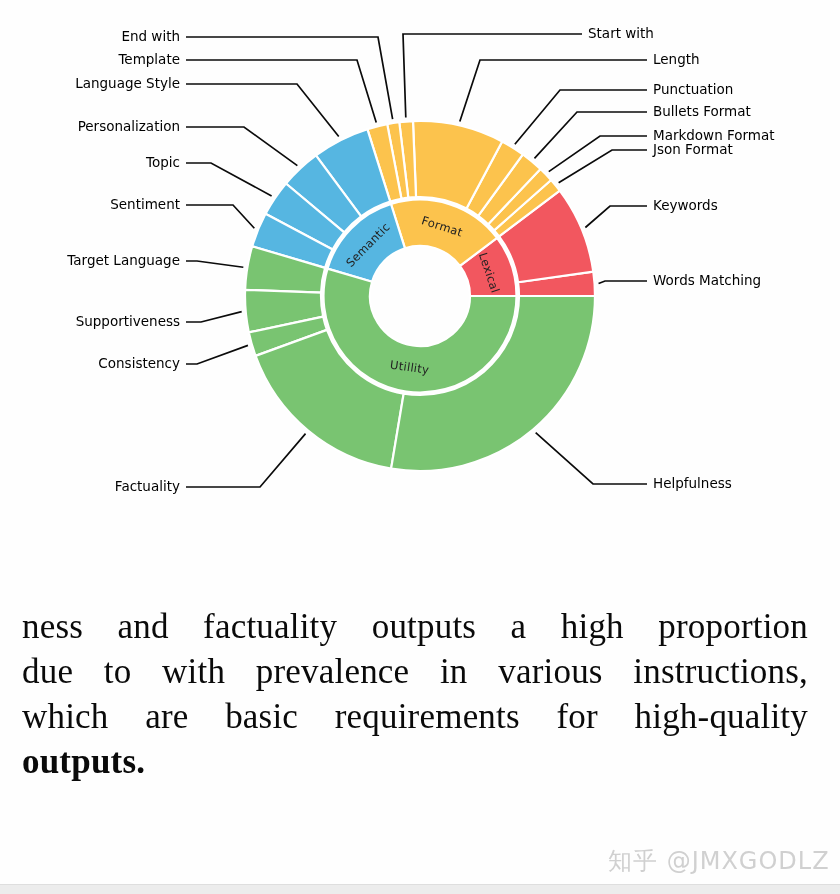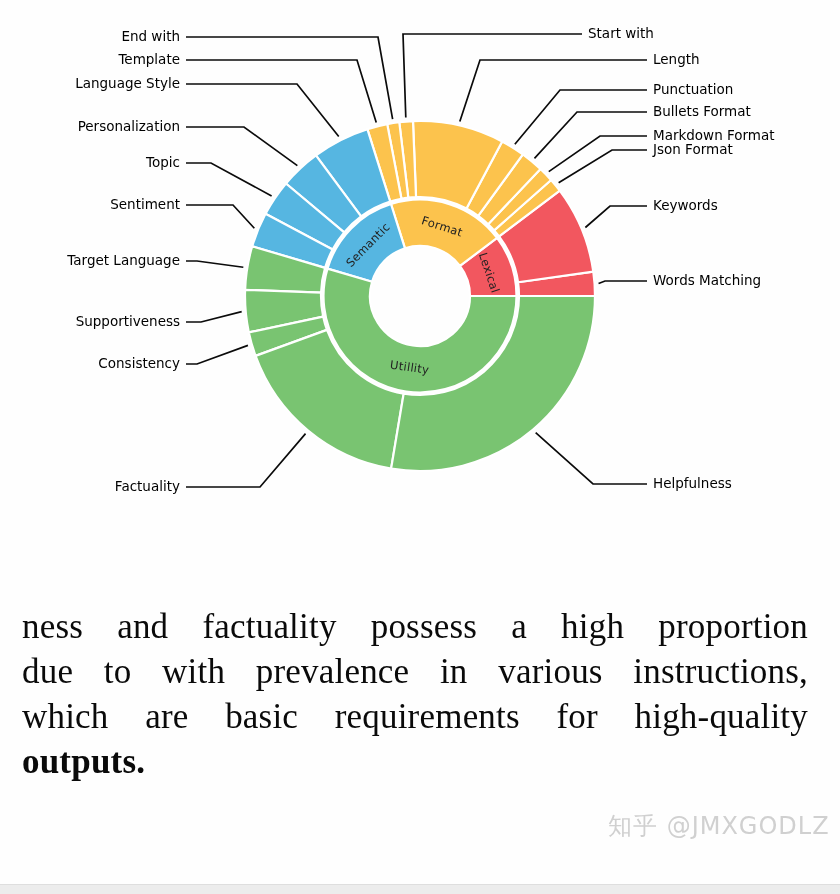--- a/index.html
+++ b/index.html
@@ -40,21 +40,21 @@
     line-height: 45px;
     color: #0a0a0a;
     letter-spacing: 0.2px;
   }
   #caption .cap-line { text-align: justify; text-align-last: justify; white-space: normal; }
   #caption .cap-line:last-child { text-align-last: left; font-weight: bold; }
   #caption .sc { text-transform: uppercase; font-size: 0.72em; letter-spacing: 0.5px; }
 
   #watermark {
     position: absolute;
-    left: 608px; top: 810px;
+    left: 608px; top: 845px;
     width: 220px;
     font-size: 24px;
     color: #d0d0d0;
     letter-spacing: 1px;
     white-space: nowrap;
   }
   #bottom-strip {
     position: absolute;
     left: 0; top: 884px; width: 840px; height: 10px;
     background: #ececec;
@@ -129,21 +129,21 @@
         <polyline points="186,364 197,364 247.93,345.34" class="leader"></polyline>
         <text x="180" y="364" class="leader-label" text-anchor="end" dominant-baseline="middle">Consistency</text>
         <polyline points="186,487 260,487 305.54,433.62" class="leader"></polyline>
         <text x="180" y="487" class="leader-label" text-anchor="end" dominant-baseline="middle">Factuality</text>
         <polyline points="647,484 593,484 535.66,432.62" class="leader"></polyline>
         <text x="653" y="484" class="leader-label" text-anchor="start" dominant-baseline="middle">Helpfulness</text>
       </svg>
   </div>
 
   <div id="caption">
-      <div class="cap-line">ness and factuality possess a high proportion</div>
+      <div class="cap-line">ness and factuality outputs a high proportion</div>
       <div class="cap-line">due to with prevalence in various instructions,</div>
       <div class="cap-line">which are basic requirements for high-quality</div>
       <div class="cap-line">outputs.</div>
     </div>
 
   <div id="watermark">知乎 @JMXGODLZ</div>
 
   <div id="bottom-strip"></div>
 </div>
 

